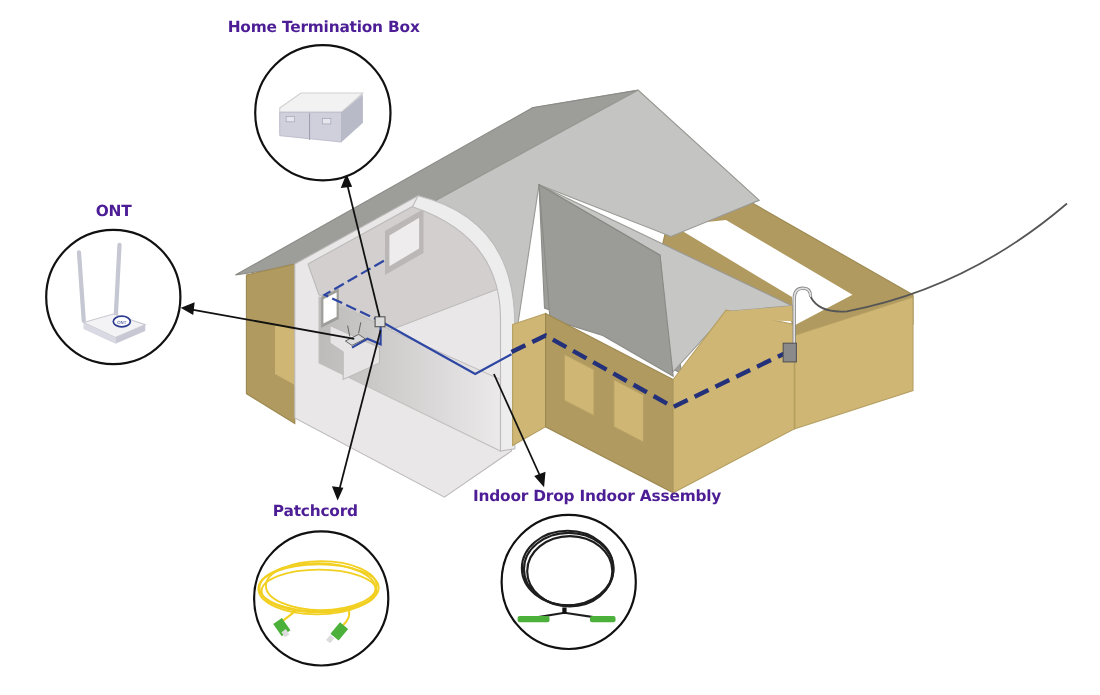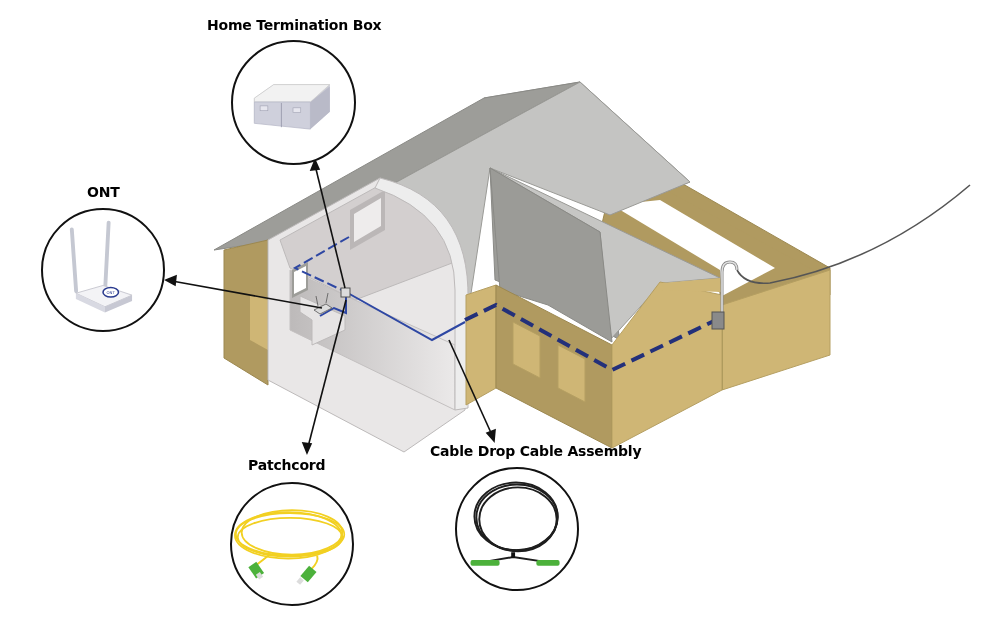--- a/index.html
+++ b/index.html
@@ -1,18 +1,18 @@
 <!DOCTYPE html>
 <html><head>
 <meta charset="utf-8">
 <style>
   html, body { margin: 0; padding: 0; background: #ffffff; }
   body { width: 1000px; height: 632px; position: relative; overflow: hidden; font-family: "Liberation Sans", sans-serif; }
   #stage { position: absolute; left: 0; top: 0; width: 1000px; height: 632px; }
-  .label { position: absolute; font-family: "DejaVu Sans", sans-serif; font-weight: bold; color: #000000; font-size: 14px; white-space: nowrap; letter-spacing: -0.2px; }
+  .label { position: absolute; font-family: "DejaVu Sans", sans-serif; font-weight: bold; color: #4c1d95; font-size: 14px; white-space: nowrap; letter-spacing: -0.2px; }
   .callout { position: absolute; border: 2px solid #111; border-radius: 50%; background: #fff; box-sizing: border-box; overflow: hidden; }
   .callout svg { position: absolute; left: 0; top: 0; width: 100%; height: 100%; }
 </style>
 </head>
 <body>
 
 <div id="stage">
   <svg width="1000" height="632" viewBox="0 0 1000 632">
 
     <g>
@@ -109,21 +109,21 @@
       <polygon points="307,453 303,443 311,444"></polygon>
       <line x1="449" y1="340" x2="492" y2="435"></line>
       <polygon points="494,441 487,433 495,430"></polygon>
     </g>
   </svg>
 
   
   <div class="label" style="left:207px; top:17px;">Home Termination Box</div>
   <div class="label" style="left:87px; top:184px;">ONT</div>
   <div class="label" style="left:248px; top:457px;">Patchcord</div>
-  <div class="label" style="left:430px; top:443px;">Cable Drop Cable Assembly</div>
+  <div class="label" style="left:430px; top:443px;">Indoor Drop Indoor Assembly</div>
 
   
   <div class="callout" style="left:231px; top:40px; width:125px; height:125px;">
     <svg viewBox="0 0 125 125">
       <polygon points="22,58 42,44 100,44 100,72 80,90 22,82" fill="#c9cad6"></polygon>
       <polygon points="22,58 42,44 100,44 80,62 22,62" fill="#f2f2f2" stroke="#d0d0d0" stroke-width="1"></polygon>
       <polygon points="22,62 80,62 80,90 22,84" fill="#cfd0dc" stroke="#b8b9c8" stroke-width="0.8"></polygon>
       <polygon points="80,62 100,46 100,72 80,90" fill="#b9bac8"></polygon>
       <line x1="50" y1="63" x2="50" y2="88" stroke="#9e9fb0" stroke-width="1"></line>
       <rect x="28" y="66" width="8" height="5" fill="#e6e6ee" stroke="#9e9fb0" stroke-width="0.6"></rect>

